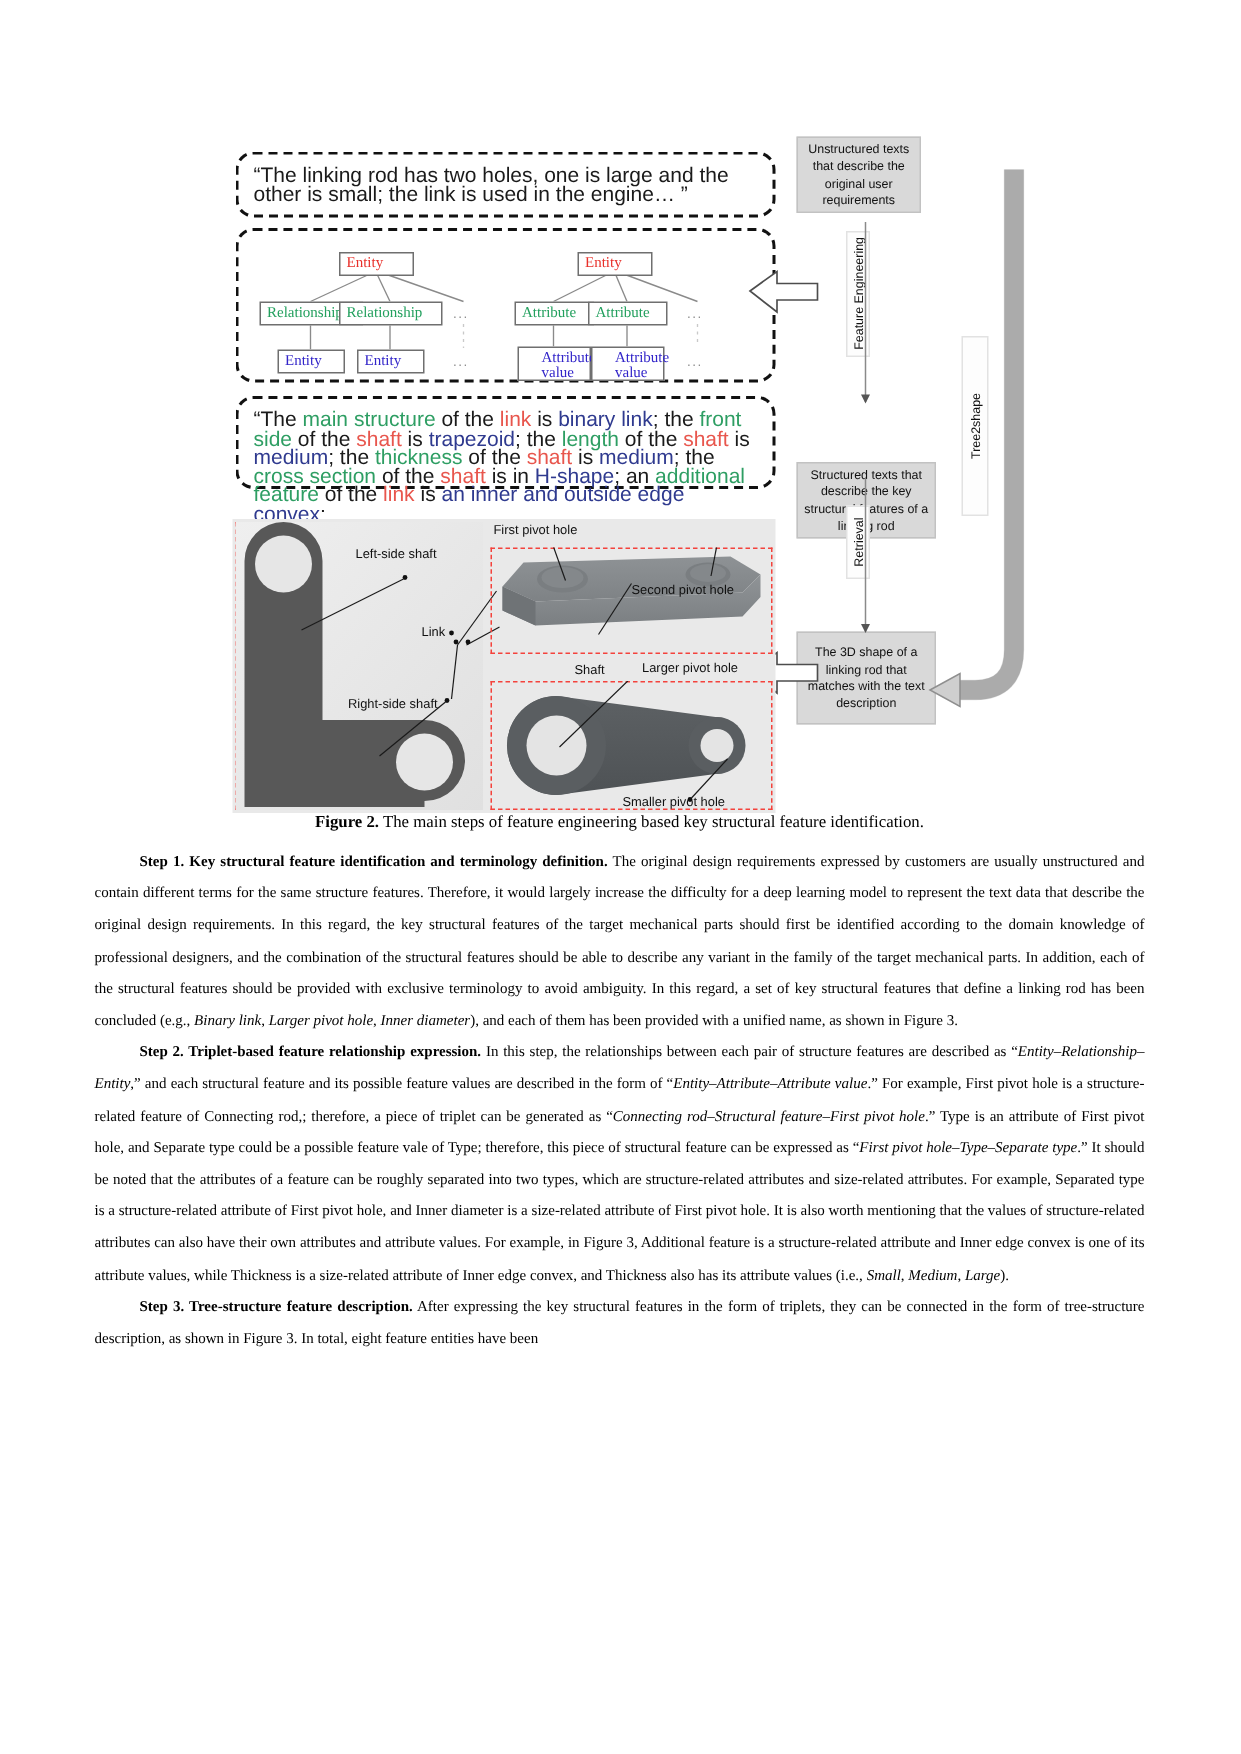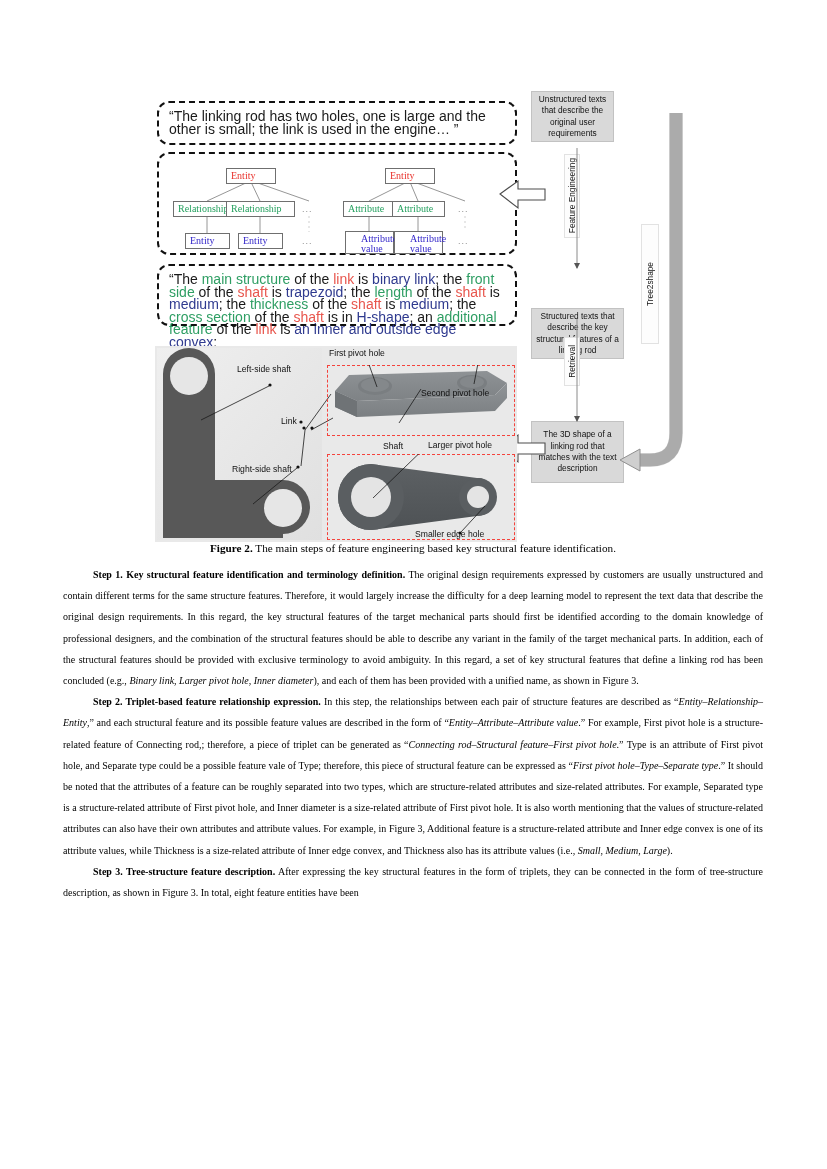--- a/index.html
+++ b/index.html
@@ -322,21 +322,21 @@
 
       <g stroke="#1a1a1a" stroke-width="0.8" fill="none">
         <path d="M46,44 L106,-14"></path>
         <path d="M158,52 L134,78"></path>
       </g>
       <g fill="#111">
         <circle cx="133" cy="79" r="1.6"></circle>
       </g>
     </svg>
 
-    <div class="mlabel" style="left:260px;top:183px;">Smaller edge hole</div>
+    <div class="mlabel" style="left:260px;top:183px;">Smaller pivot hole</div>
   </div>
 </div>
 
 <div id="body">
 
   <p class="caption">
     <b>Figure 2.</b><span> The main steps of feature engineering based key structural feature identification.</span>
   </p>
 
   <p class="para">

